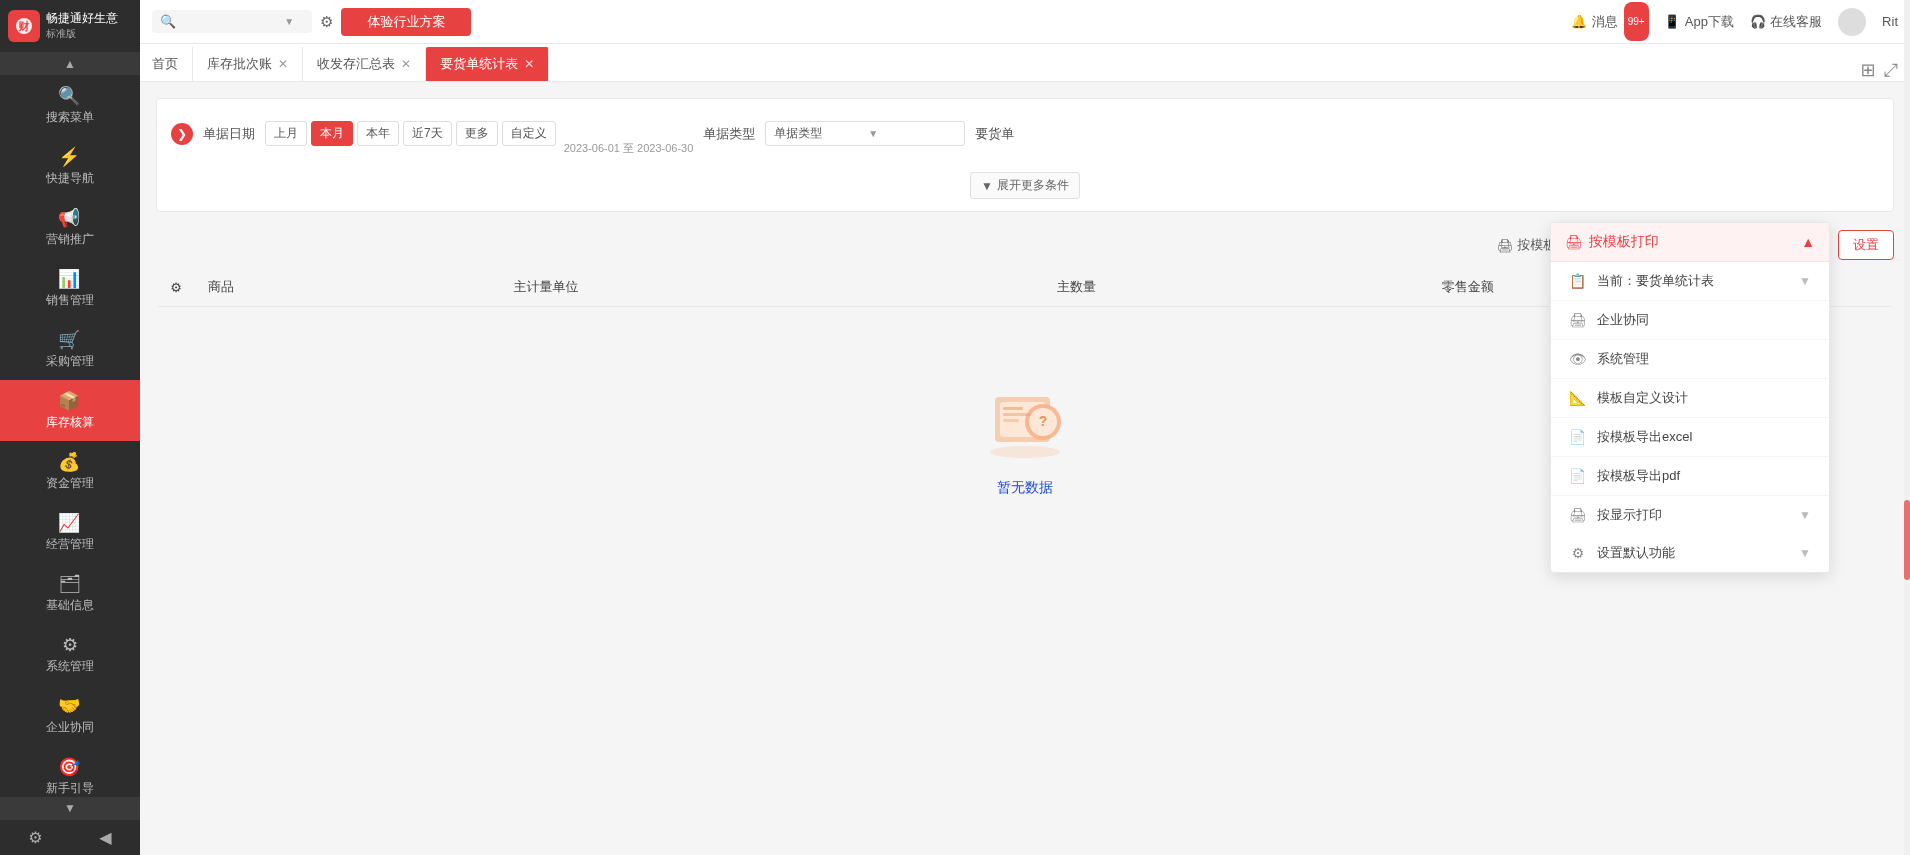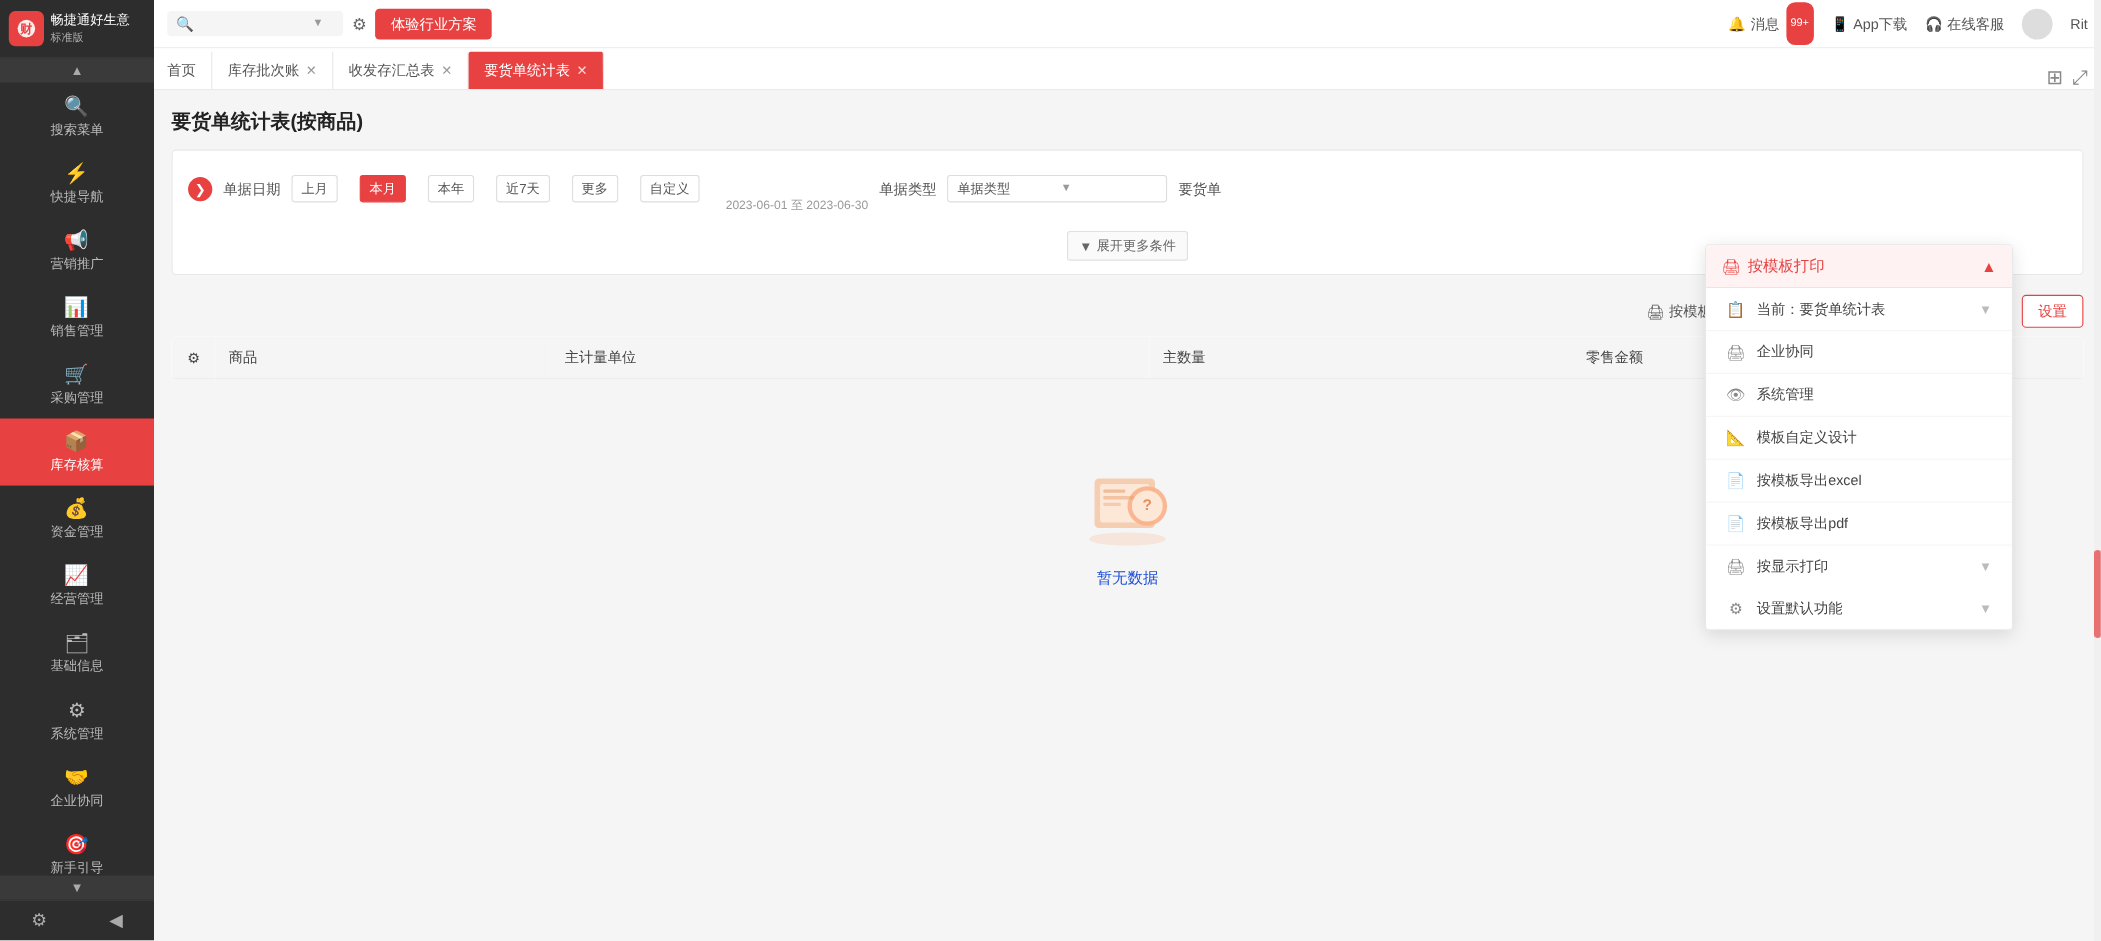--- a/index.html
+++ b/index.html
@@ -104,21 +104,21 @@
       font-size: 12px;
       color: #999;
       width: 100px;
     }
     .topbar-gear { color: #666; cursor: pointer; font-size: 15px; }
     .topbar-trial-btn {
       background: #e84141;
       color: #fff;
       border: none;
       border-radius: 4px;
-      padding: 5px 14px;
+      padding: 5px 26px;
       font-size: 13px;
       cursor: pointer;
     }
     .topbar-spacer { flex: 1; }
     .topbar-right { display: flex; align-items: center; gap: 16px; }
     .topbar-right-item {
       display: flex;
       align-items: center;
       gap: 4px;
       color: #555;
@@ -209,21 +209,21 @@
       width: 22px;
       height: 22px;
       display: flex;
       align-items: center;
       justify-content: center;
       cursor: pointer;
       font-size: 12px;
       flex-shrink: 0;
     }
     .filter-label { font-size: 13px; color: #555; white-space: nowrap; }
-    .filter-date-btns { display: flex; align-items: center; gap: 20px; }
+    .filter-date-btns { display: flex; align-items: center; gap: 4px; }
     .date-btn {
       padding: 3px 8px;
       border: 1px solid #ddd;
       border-radius: 3px;
       font-size: 12px;
       cursor: pointer;
       background: #fff;
       color: #555;
     }
     .date-btn.active {
@@ -532,21 +532,20 @@
       <span class="close-icon">✕</span>
     </div>
     <div class="tabs-right">
       <span class="tabs-expand-btn">⊞</span>
       <span class="tabs-expand-btn">⤢</span>
     </div>
   </div>
 
   <div class="content">
 
-    <div class="page-title">要货单统计表(按商品)</div>
 
     <div class="filter-bar">
       <div class="filter-row">
         <button class="filter-arrow-btn">❯</button>
 
         <span class="filter-label">单据日期</span>
         <div class="filter-date-btns">
           <button class="date-btn">上月</button>
           <button class="date-btn active">本月</button>
           <button class="date-btn">本年</button>

